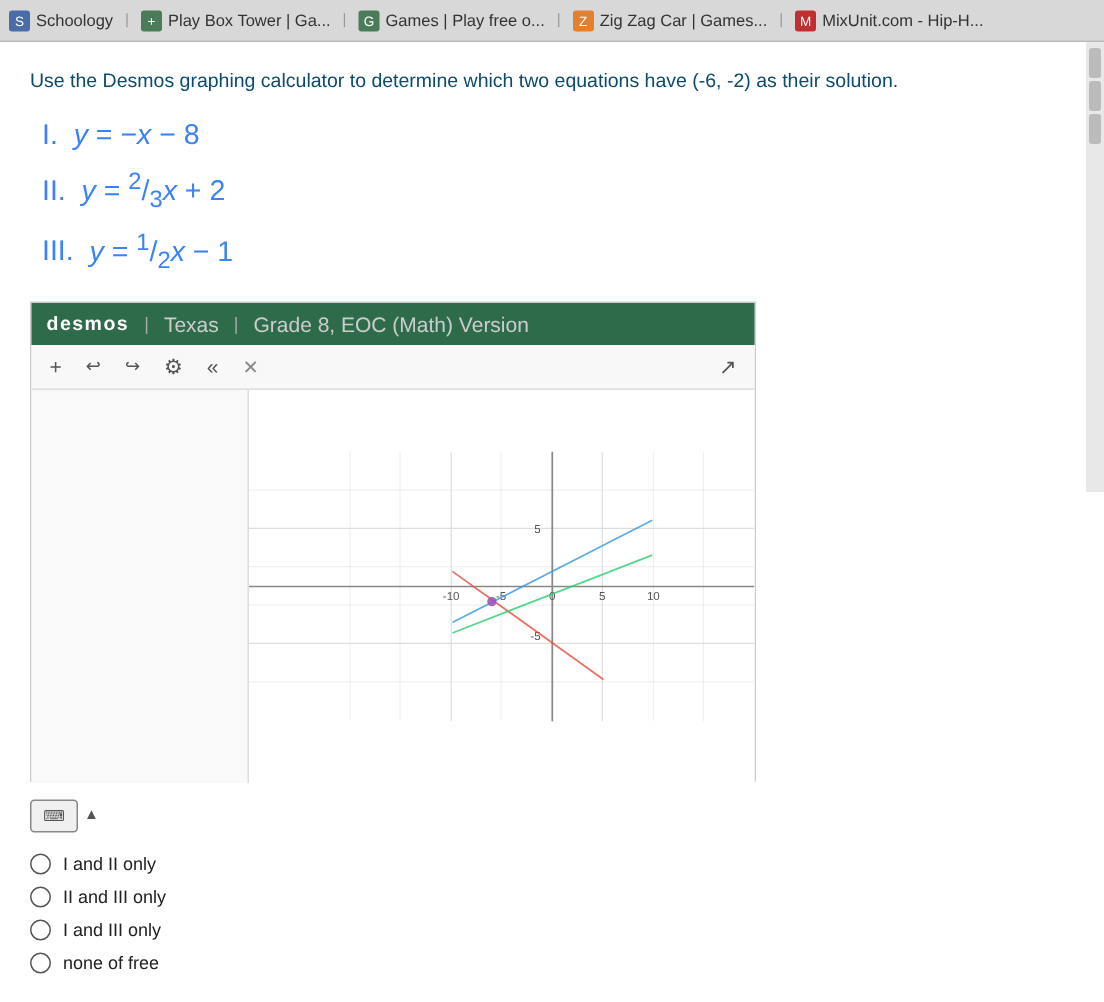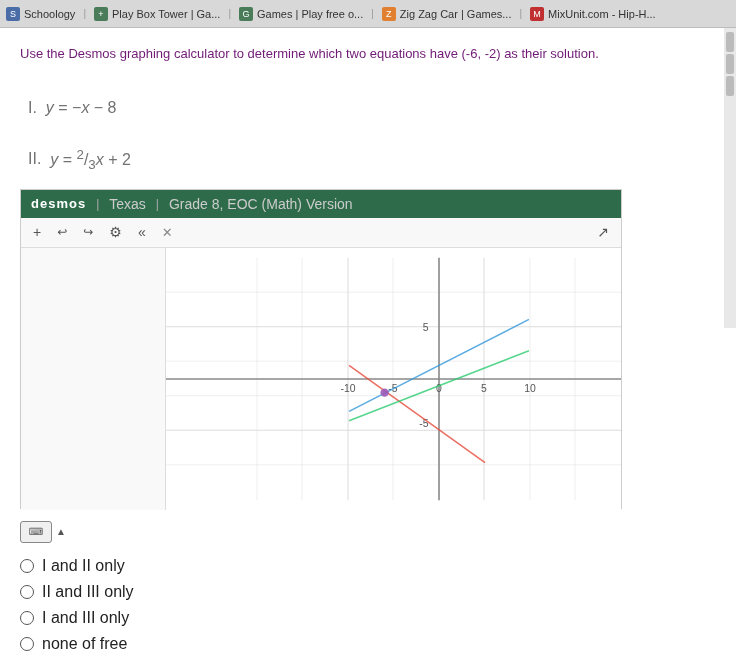--- a/index.html
+++ b/index.html
@@ -52,40 +52,39 @@
       background: white;
       padding: 16px 20px;
       height: calc(668px - 28px);
       display: flex;
       flex-direction: column;
       gap: 0;
     }
 
     .question-text {
       font-size: 13px;
-      color: #701a75;
+      color: #0c4a6e;
       margin-bottom: 10px;
       line-height: 1.5;
     }
 
     .equations {
       margin-bottom: 12px;
       padding-left: 8px;
     }
     .equation-item {
-      font-size: 16px;
-      color: #737373;
+      font-size: 19px;
+      color: #3b82f6;
       line-height: 1.8;
-      margin-top: 20px;
     }
 
     
     .desmos-container {
       border: 1px solid #ccc;
-      width: 602px;
+      width: 484px;
       height: 320px;
       position: relative;
       margin-bottom: 12px;
     }
 
     .desmos-header {
       background: #2d6b4a;
       height: 28px;
       display: flex;
       align-items: center;
@@ -192,21 +191,21 @@
     }
     .radio-circle {
       width: 14px;
       height: 14px;
       border: 1.5px solid #555;
       border-radius: 50%;
       flex-shrink: 0;
       background: white;
     }
     .radio-label {
-      font-size: 16px;
+      font-size: 12px;
       color: #222;
     }
 
     
     .right-stub {
       position: fixed;
       right: 0;
       top: 28px;
       width: 12px;
       height: 300px;
@@ -258,20 +257,24 @@
   <div class="question-text">Use the Desmos graphing calculator to determine which two equations have (-6, -2) as their solution.</div>
 
   <div class="equations">
     <div class="equation-item">
       <span>I.&nbsp;</span>
       <span><i>y</i> = −<i>x</i> − 8</span>
     </div>
     <div class="equation-item">
       <span>II.&nbsp;</span>
       <span><i>y</i> = <sup>2</sup>/<sub>3</sub><i>x</i> + 2</span>
+    </div>
+    <div class="equation-item">
+      <span>III.&nbsp;</span>
+      <span><i>y</i> = <sup>1</sup>/<sub>2</sub><i>x</i> − 1</span>
     </div>
   </div>
 
   <div class="desmos-container">
     <div class="desmos-header">
       <span class="desmos-logo">desmos</span>
       <span class="desmos-divider">|</span>
       <span class="desmos-label">Texas</span>
       <span class="desmos-divider">|</span>
       <span class="desmos-label">Grade 8, EOC (Math) Version</span>

